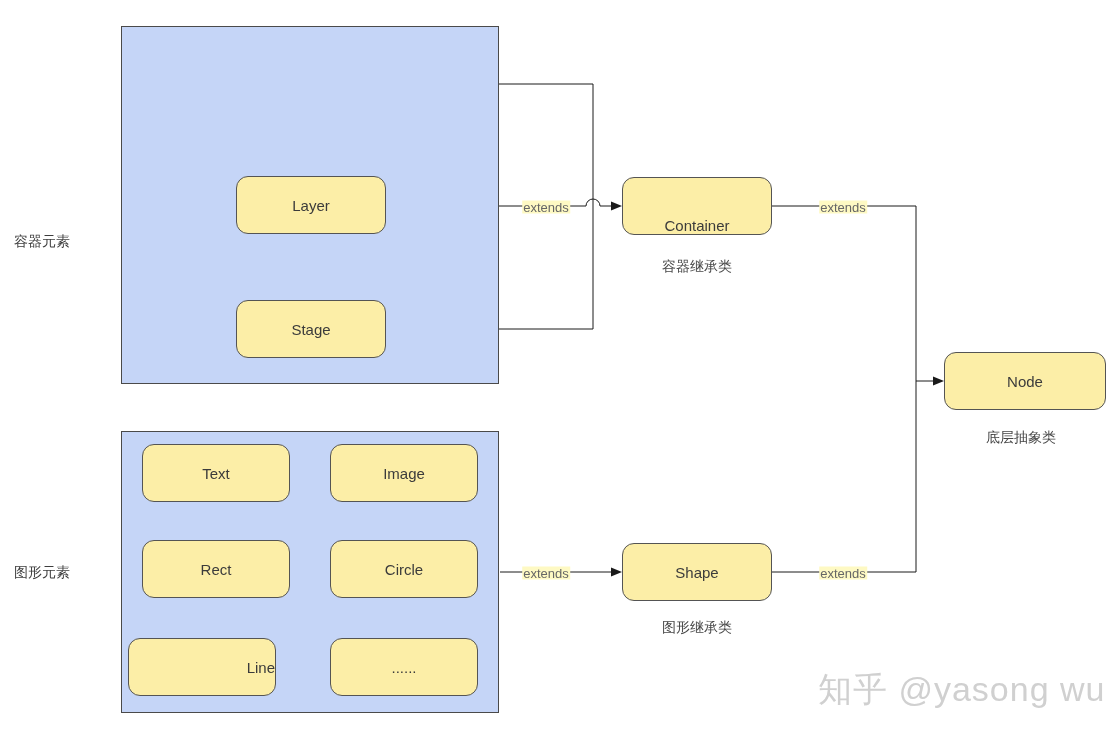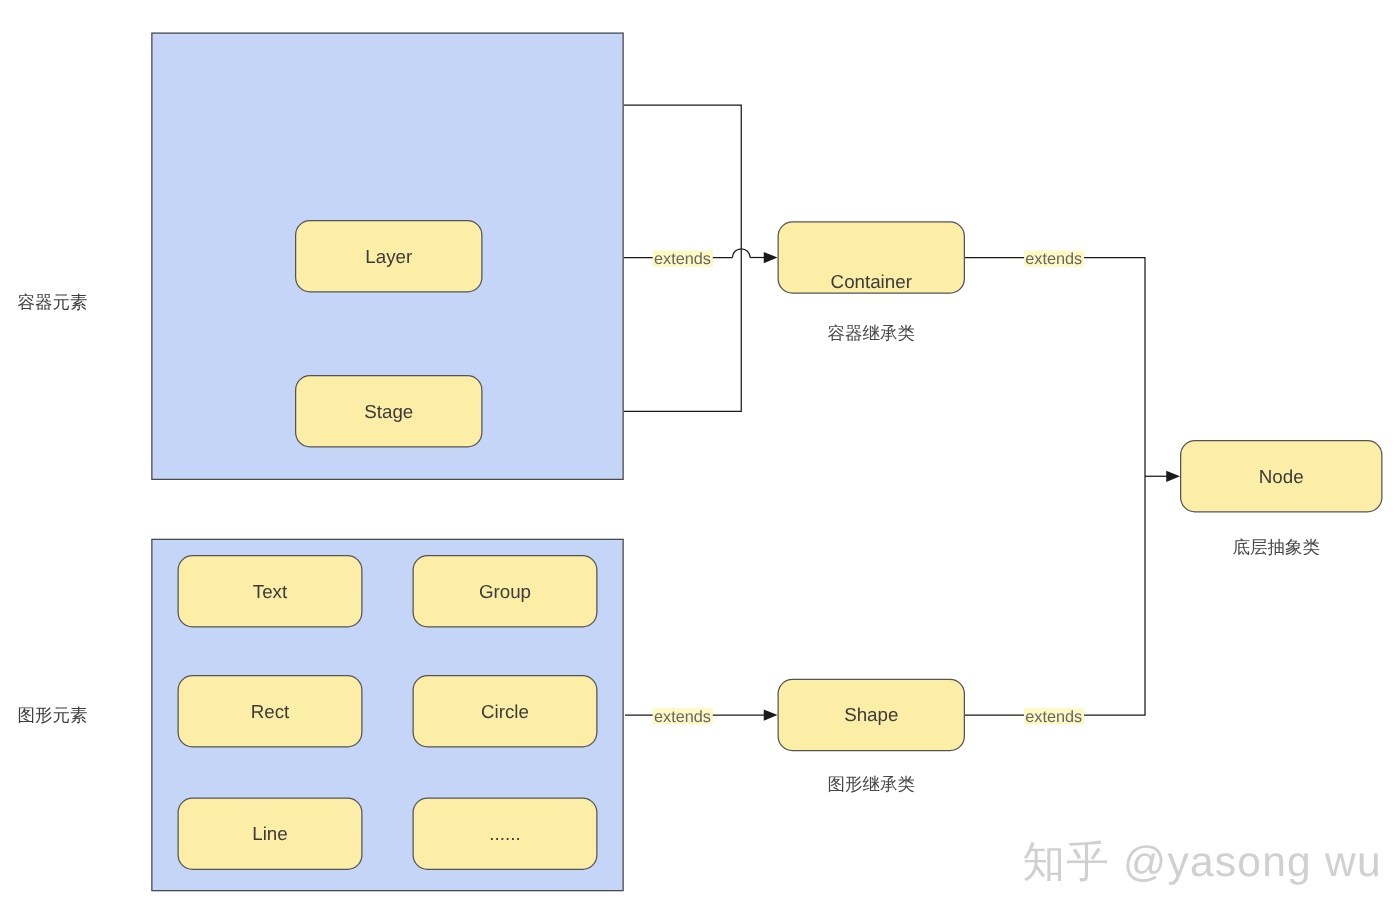--- a/index.html
+++ b/index.html
@@ -111,29 +111,29 @@
     <span>Stage</span>
   </div>
 
   <div class="group-box" style="left:121px; top:431px; width:378px; height:282px;"></div>
   <div class="side-label" style="left:42px; top:573px;">图形元素</div>
 
   <div class="node-box" style="left:142px; top:444px; width:148px; height:58px;">
     <span>Text</span>
   </div>
   <div class="node-box" style="left:330px; top:444px; width:148px; height:58px;">
-    <span>Group</span>
+    <span>Image</span>
   </div>
   <div class="node-box" style="left:142px; top:540px; width:148px; height:58px;">
     <span>Rect</span>
   </div>
   <div class="node-box" style="left:330px; top:540px; width:148px; height:58px;">
     <span>Circle</span>
   </div>
-  <div class="node-box" style="left:142px; top:638px; width:148px; height:58px;">
+  <div class="node-box" style="left:128px; top:638px; width:148px; height:58px;justify-content:flex-end;">
     <span>Line</span>
   </div>
   <div class="node-box" style="left:330px; top:638px; width:148px; height:58px;">
     <span>......</span>
   </div>
 
   <div class="node-box" style="left:622px; top:177px; width:150px; height:58px;align-items:flex-end;">
     <span>Container</span>
   </div>
   <div class="caption" style="left:697px; top:267px;">容器继承类</div>

